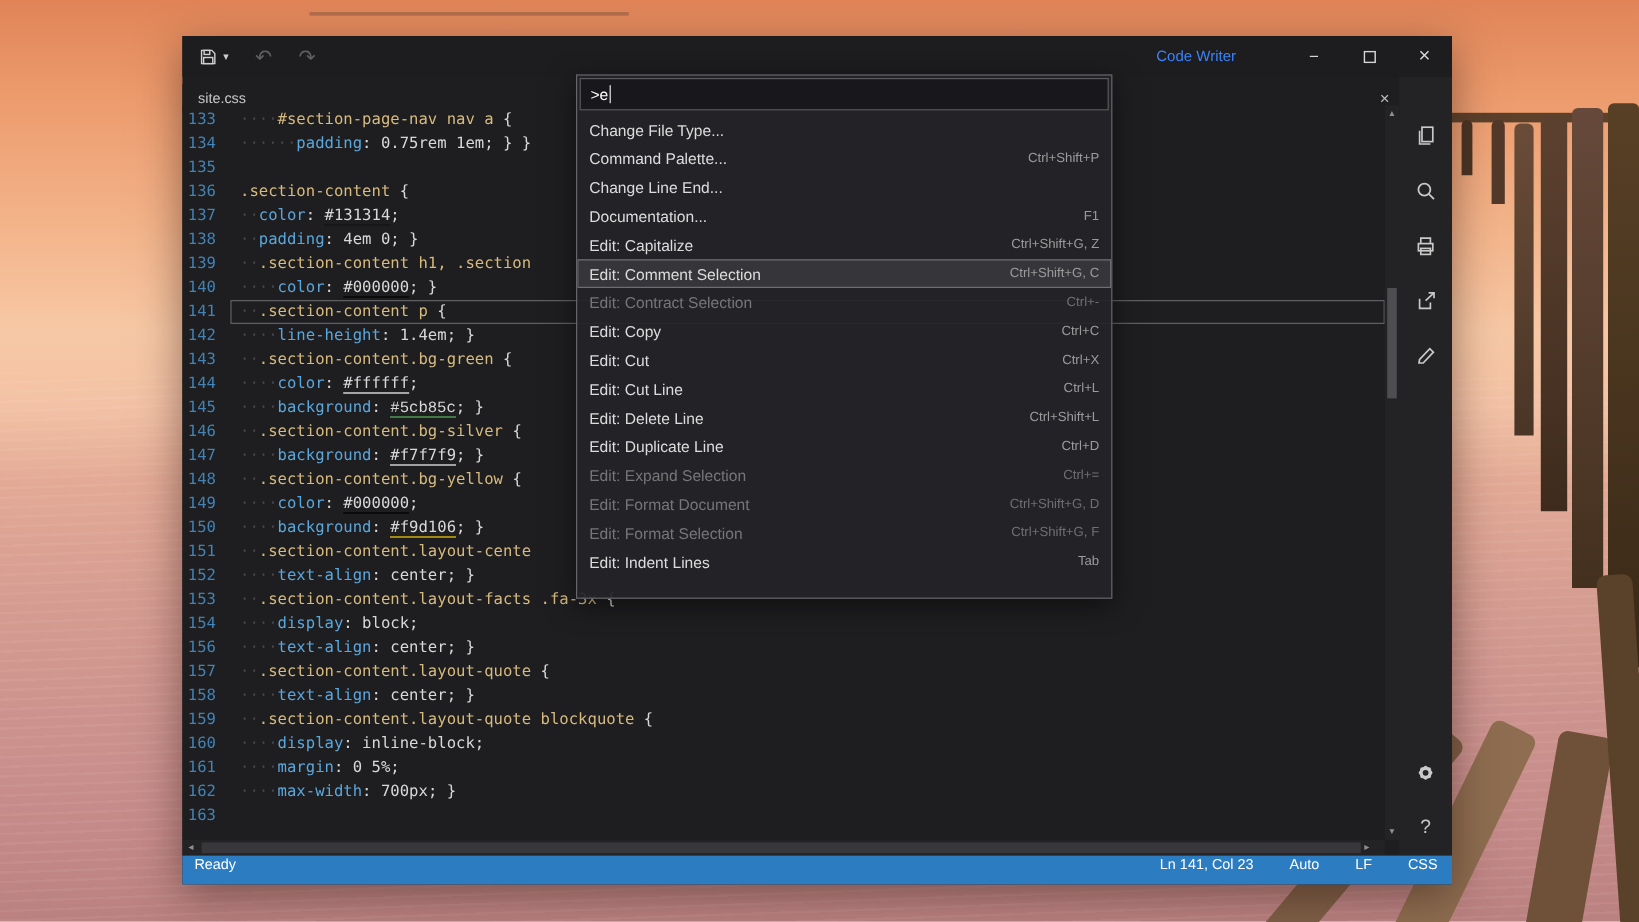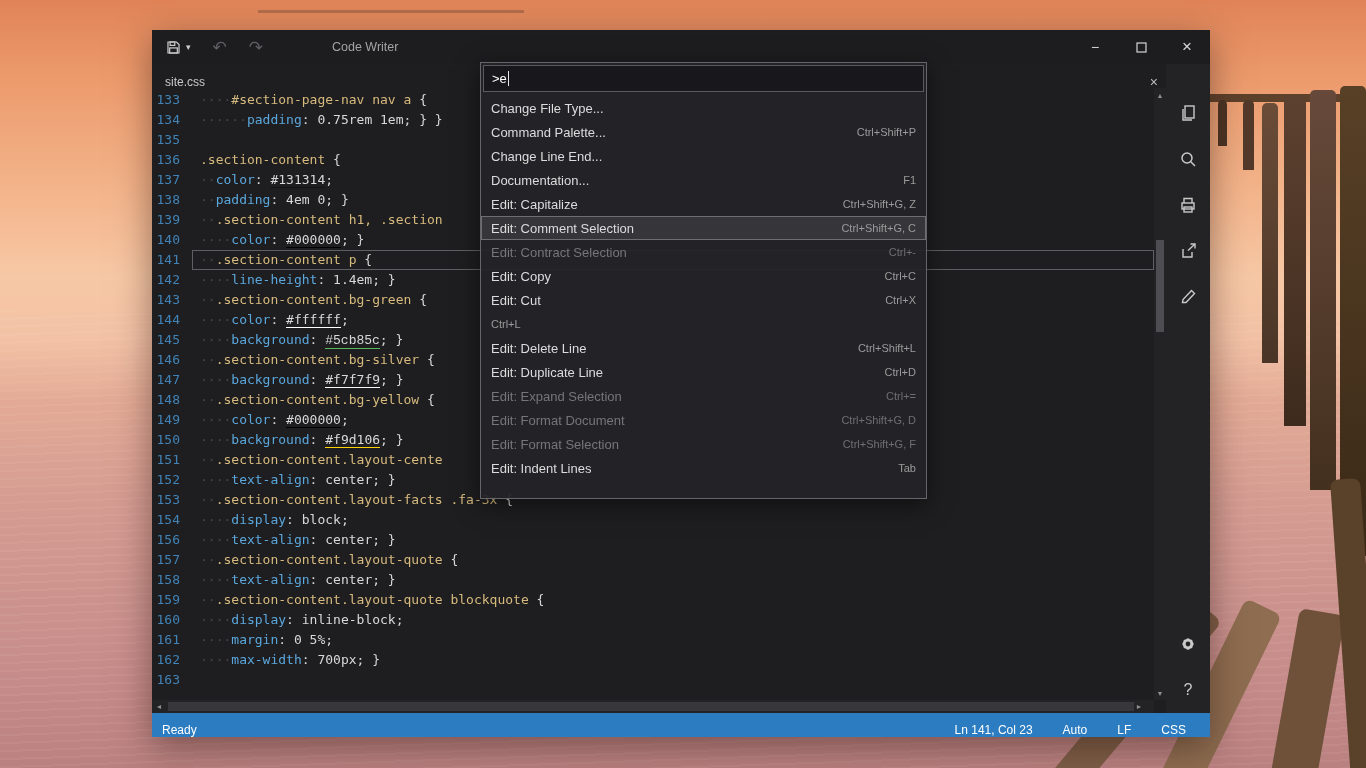--- a/index.html
+++ b/index.html
@@ -18,21 +18,21 @@
   .post, .log { position:absolute; border-radius:5px 5px 0 0; }
   .log { transform-origin: top left; border-radius:8px; }
 
   
   .window { position:absolute; left:152px; top:30px; width:1058px; height:707px; z-index:1;
     background:#1e1e20; box-shadow:0 10px 34px rgba(50,25,20,.5); }
 
   .titlebar { position:absolute; left:0; top:0; width:1058px; height:34px; background:#1d1d1f;
     display:flex; align-items:center; }
   .tb-left { width:180px; display:flex; align-items:center; gap:22px; padding-left:13px; flex:none; }
-  .tb-title { flex:1; text-align:left; color:#a3a3a3; font-size:12.5px; }
+  .tb-title { flex:1; text-align:right; color:#3b82f6; font-size:12.5px; }
   .tb-right { width:180px; display:flex; justify-content:flex-end; flex:none; }
   .tb-btn { display:flex; align-items:center; color:#cfcfcf; }
   .tb-btn.dim { color:#5f5f63; font-size:17px; }
   .caret-glyph { font-size:9px; color:#cfcfcf; margin-left:4px; }
   .winctl { width:46px; height:34px; display:flex; align-items:center; justify-content:center; color:#d6d6d6; }
   .winctl.min { font-size:14px; }
   .winctl.cls { font-size:17px; }
 
   .tabbar { position:absolute; left:0; top:40px; width:1014px; height:24px; background:#1e1e20; }
   .tab { position:absolute; left:13px; top:0; height:24px; line-height:24px; color:#c9c9c9; font-size:12px; }
@@ -61,21 +61,21 @@
   .harr.left { left:0; } .harr.right { right:8px; }
   .hthumb { position:absolute; left:16px; top:2px; width:966px; height:9px; background:#38383c; }
 
   .sidebar { position:absolute; left:1014px; top:34px; width:44px; height:649px; background:#232325;
     display:flex; flex-direction:column; align-items:center; padding-top:38px; gap:24px; }
   .sbtn { width:22px; height:22px; display:flex; align-items:center; justify-content:center; color:#c9c9c9; }
   .sbtn.gear { position:absolute; bottom:58px; }
   .sbtn.help { position:absolute; bottom:12px; font-size:16px; color:#c9c9c9; }
 
   .statusbar { position:absolute; left:0; top:683px; width:1058px; height:24px; background:#2b7cc1;
-    color:#fff; font-size:12px; display:flex; align-items:flex-end; padding:0 24px 0 10px; }
+    color:#fff; font-size:12px; display:flex; align-items:flex-start; padding:0 12px 0 10px; }
   .sb-right { margin-left:auto; display:flex; gap:30px; }
 
   
   .palette { position:absolute; left:328px; top:32px; width:447px; height:437px; z-index:30;
     background:rgba(36,36,40,.93); border:1px solid #66666a; box-shadow:0 6px 22px rgba(0,0,0,.5); overflow:hidden; }
   .pinput { position:absolute; top:2px; left:2px; right:2px; height:27px; background:rgba(24,24,27,.95);
     border:1px solid #5a5a5e; display:flex; align-items:center; padding:0 8px; color:#fff; font-size:13px; }
   .pcaret { width:1px; height:15px; background:#e8e8e8; margin-left:1px; }
   .plist { position:absolute; top:31px; left:0; right:0; bottom:0; overflow:hidden; padding-top:2px; }
   .pitem { height:24px; display:flex; align-items:center; padding:0 10px; font-size:13px; color:#dcdcdc; }
@@ -293,20 +293,21 @@
         </div>
         <div class="pitem">
           <span class="plabel">Edit: Copy</span>
           <span class="pshortcut">Ctrl+C</span>
         </div>
         <div class="pitem">
           <span class="plabel">Edit: Cut</span>
           <span class="pshortcut">Ctrl+X</span>
         </div>
         <div class="pitem">
+          <span class="plabel">Edit: Cut Line</span>
           <span class="pshortcut">Ctrl+L</span>
         </div>
         <div class="pitem">
           <span class="plabel">Edit: Delete Line</span>
           <span class="pshortcut">Ctrl+Shift+L</span>
         </div>
         <div class="pitem">
           <span class="plabel">Edit: Duplicate Line</span>
           <span class="pshortcut">Ctrl+D</span>
         </div>

